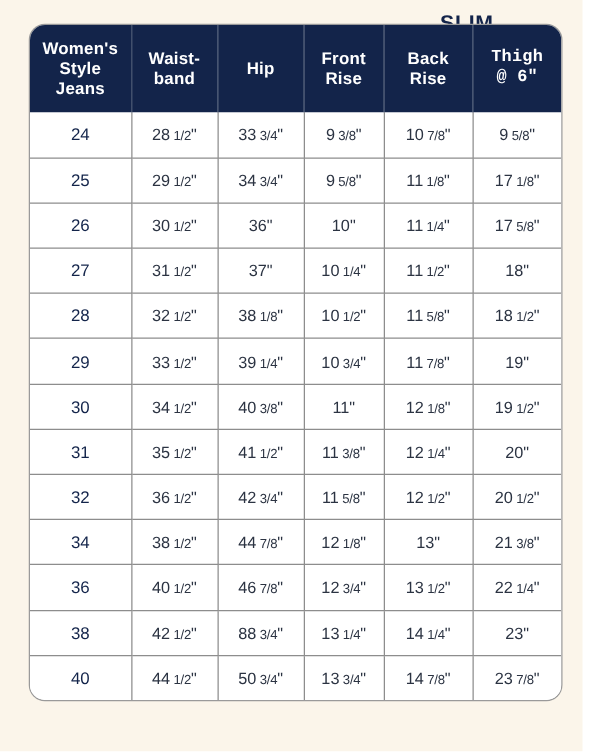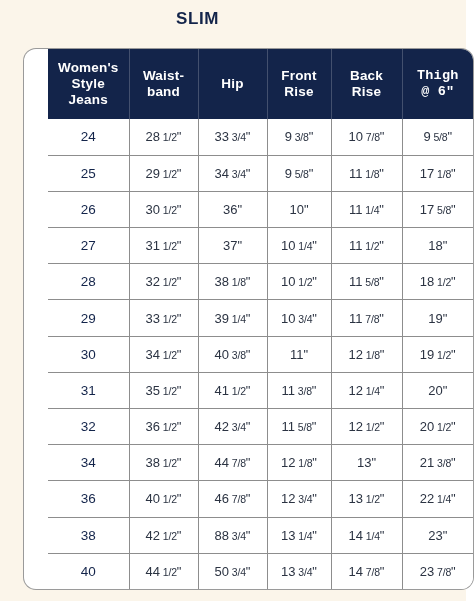--- a/index.html
+++ b/index.html
@@ -30,38 +30,37 @@
     width: 466px;
     height: 601px;
     background: #FBF5EA;
   }
 
   .chart-title {
     position: absolute;
     left: 0;
     top: 9px;
     width: 395px;
-    text-align: center;
+    text-align: right;
     font-size: 17px;
     font-weight: bold;
     letter-spacing: 0.6px;
     color: #13244A;
     font-family: "Liberation Sans", sans-serif;
   }
 
   .table-wrap {
     position: absolute;
     left: 24px;
-    top: 49px;
+    top: 20px;
     width: 425px;
     border-radius: 12px;
     overflow: hidden;
     background: #ffffff;
     box-shadow: 0 0 0 1px #9a9a9a;
-    padding-left: 24px;
   }
 
   table.size-table {
     border-collapse: collapse;
     width: 425px;
     table-layout: fixed;
   }
 
   table.size-table col.c0 { width: 81px; }
   table.size-table col.c1 { width: 69px; }

